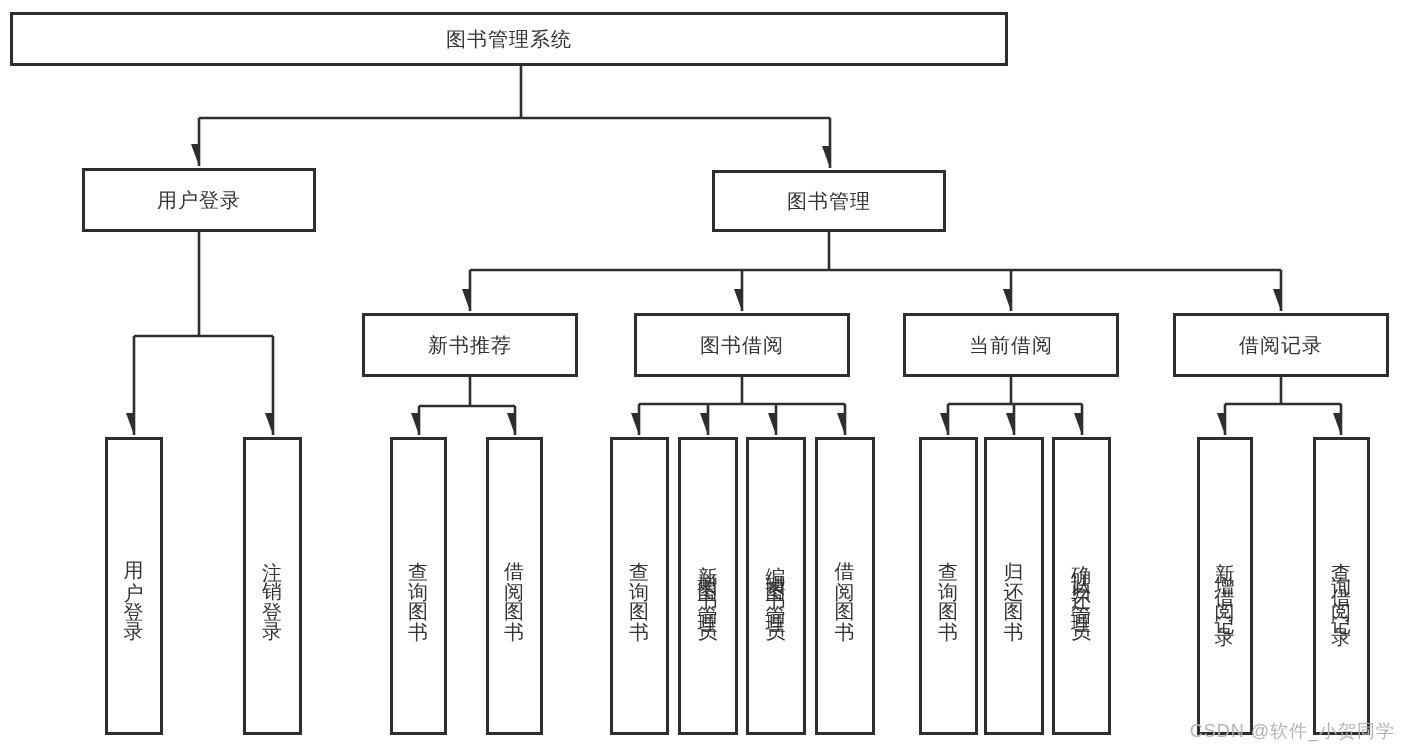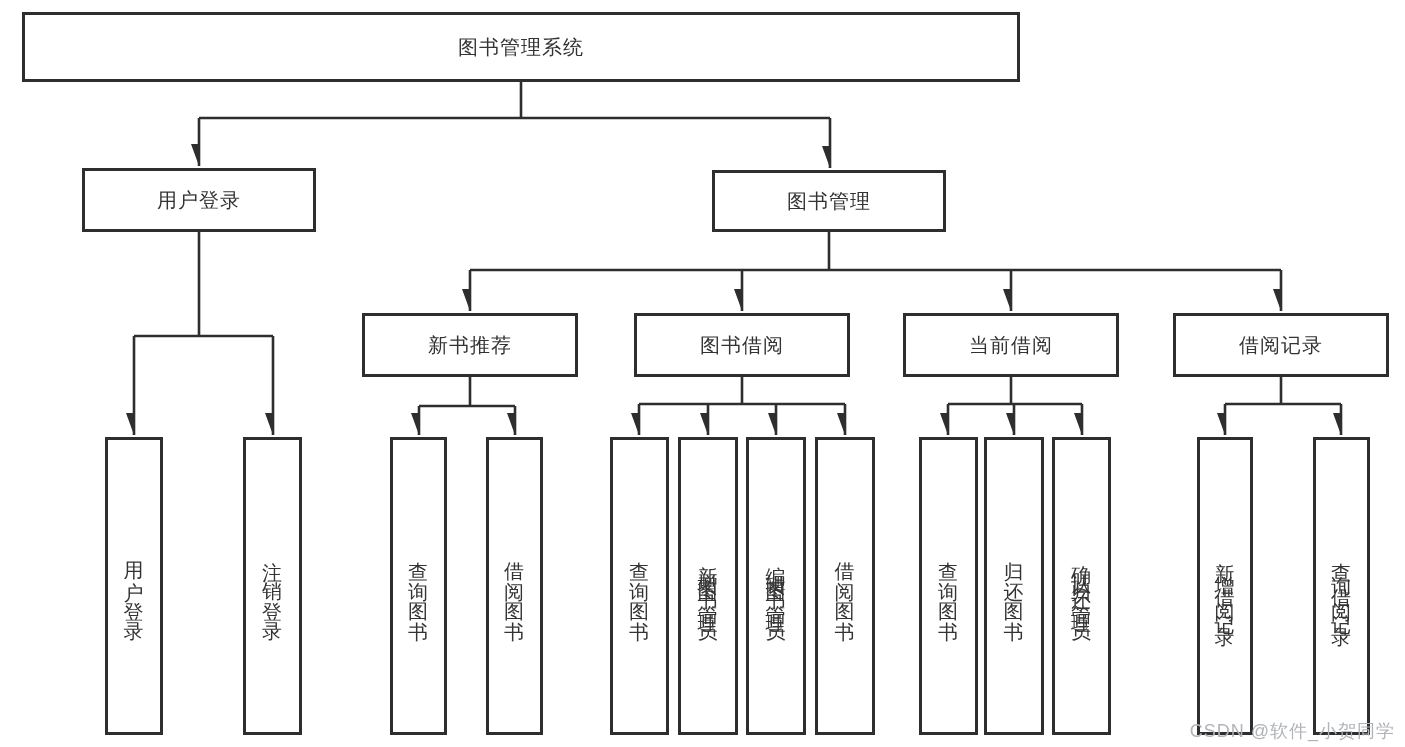--- a/index.html
+++ b/index.html
@@ -94,21 +94,21 @@
       <path d="M1014,404 V435" marker-end="url(#arrow)"></path>
       <path d="M1082,404 V435" marker-end="url(#arrow)"></path>
 
       <path d="M1281,377 V404"></path>
       <path d="M1225,404 H1341"></path>
       <path d="M1225,404 V435" marker-end="url(#arrow)"></path>
       <path d="M1341,404 V435" marker-end="url(#arrow)"></path>
     </g>
   </svg>
 
-  <div class="box" style="left:22px;top:12px;width:998px;height:70px;">
+  <div class="box" style="left:10px;top:12px;width:998px;height:54px;">
     <span>图书管理系统</span>
   </div>
 
   <div class="box" style="left:82px;top:168px;width:234px;height:64px;">
     <span>用户登录</span>
   </div>
   <div class="box" style="left:712px;top:170px;width:234px;height:62px;">
     <span>图书管理</span>
   </div>
 

